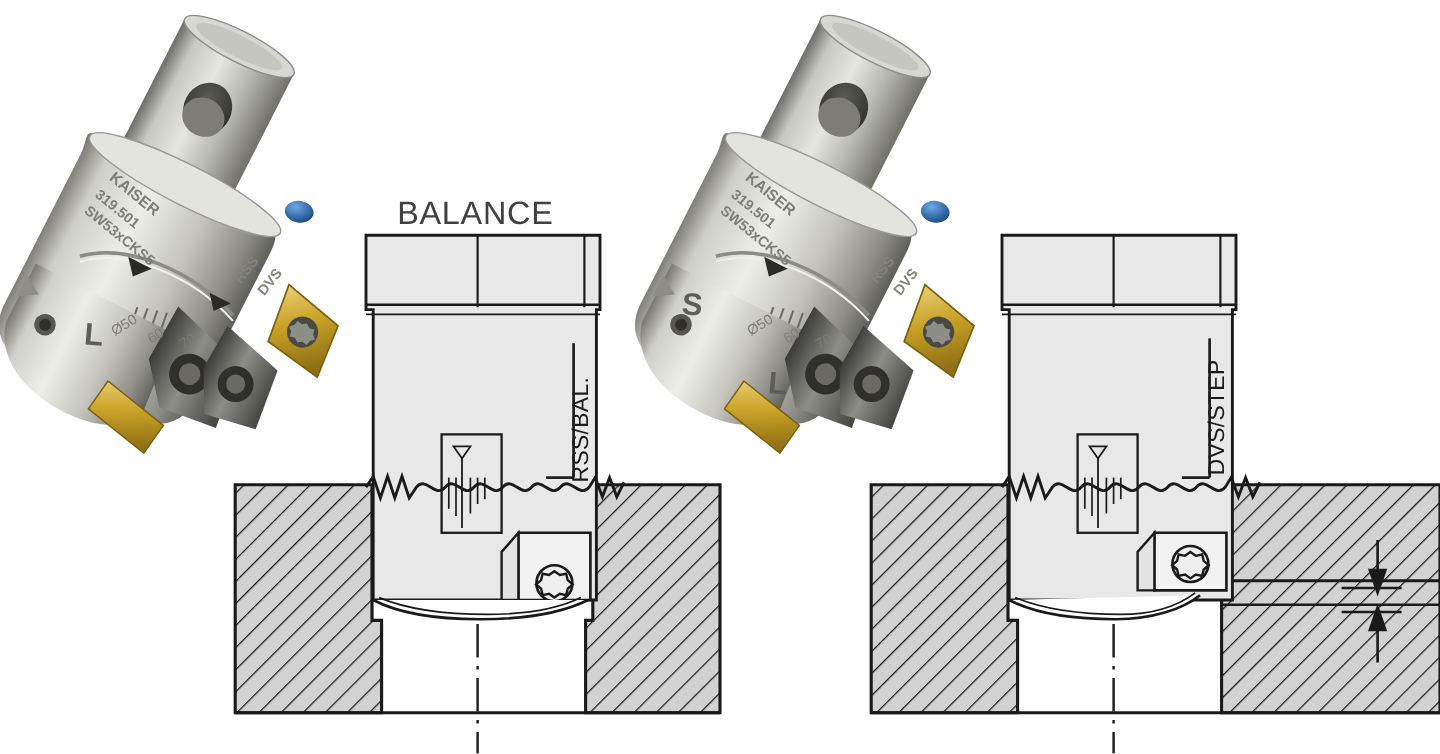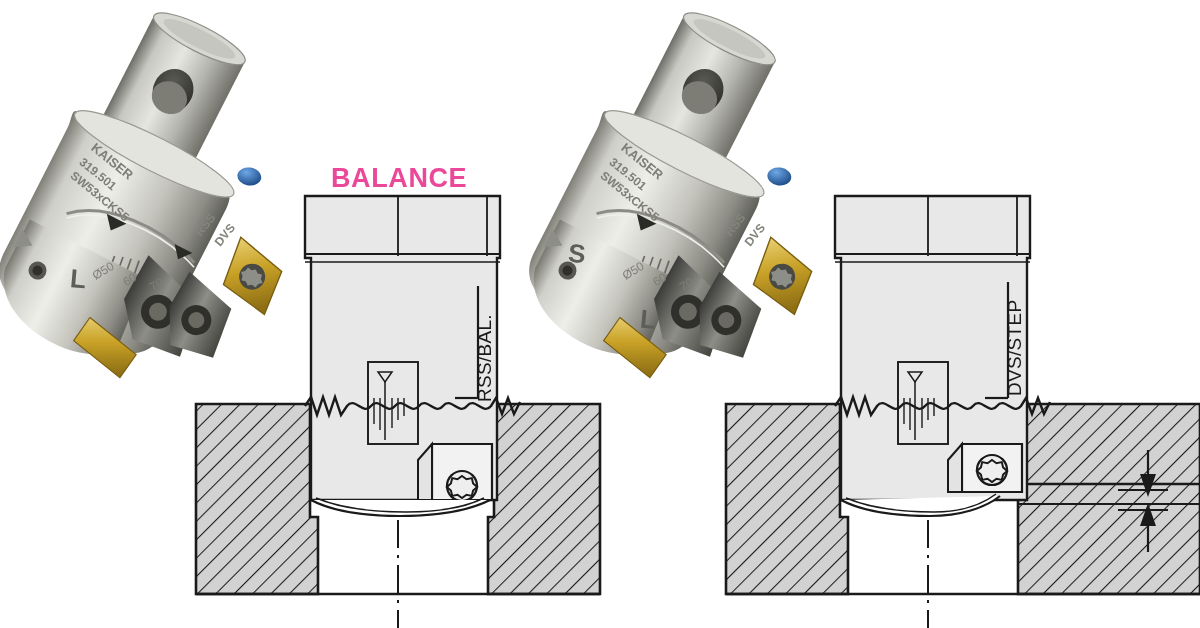--- a/index.html
+++ b/index.html
@@ -7,22 +7,22 @@
     width:1200px;height:628px;background:#ffffff;overflow:hidden;
     font-family:"Liberation Sans", sans-serif;
     position:relative;
   }
   .stage{position:absolute;inset:0;}
   .panel{position:absolute;top:0;height:628px;width:600px;}
   .panel-left{left:0;}
   .panel-right{left:600px;}
 
   .mode-title{
-    position:absolute;font-weight:bold;font-size:27px;letter-spacing:.6px;
-    color:#ec4899;white-space:nowrap;
+    position:absolute;font-weight:normal;font-size:27px;letter-spacing:.6px;
+    color:#404040;white-space:nowrap;
   }
   .left .mode-title{left:331px;top:163px;}
 
   .vlabel{
     position:absolute;font-size:19px;font-weight:500;color:#1a1a1a;
     white-space:nowrap;transform-origin:0 0;transform:rotate(-90deg);
     letter-spacing:.3px;
   }
 
   svg.art{position:absolute;left:0;top:0;width:1200px;height:628px;overflow:visible;}

